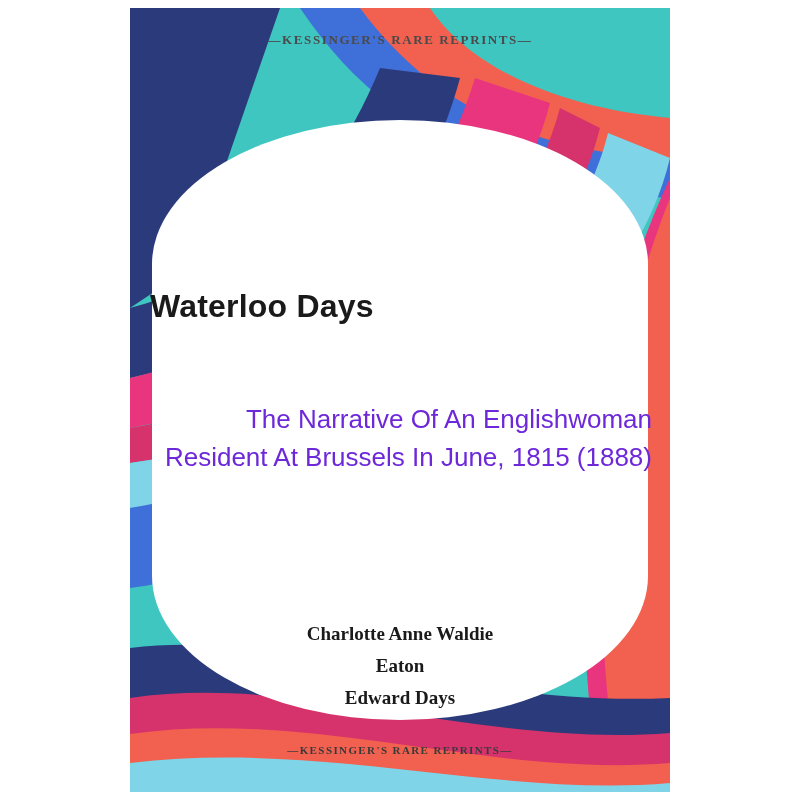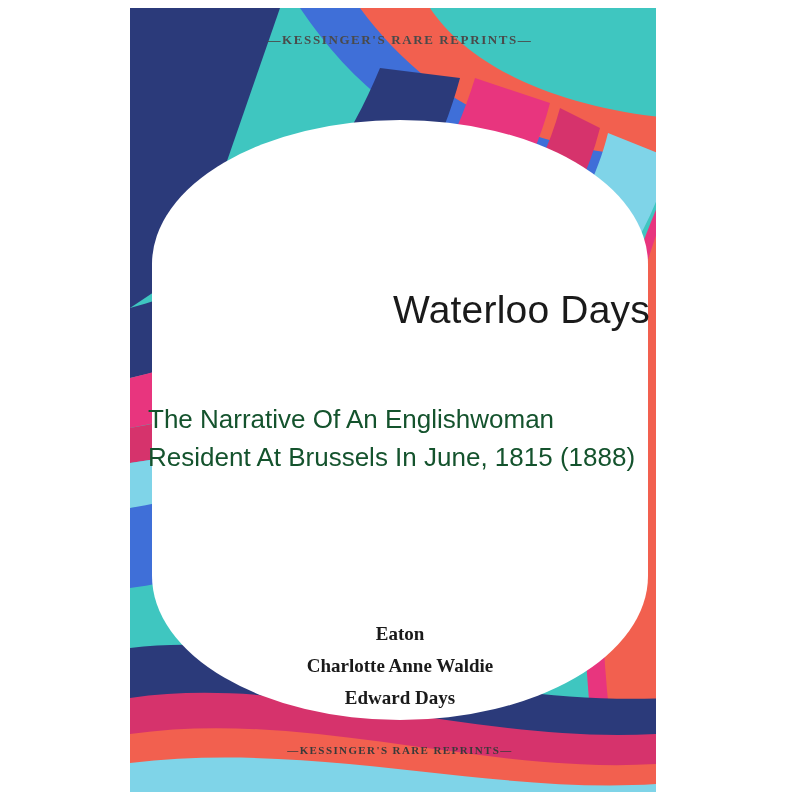--- a/index.html
+++ b/index.html
@@ -6,21 +6,21 @@
     margin: 0;
     padding: 0;
     width: 800px;
     height: 800px;
     background: #ffffff;
     font-family: "Liberation Sans", sans-serif;
   }
 
   #cover {
     position: relative;
-    width: 656px;
+    width: 800px;
     height: 800px;
     overflow: hidden;
     background: #ffffff;
   }
 
   
   .art-frame {
     position: absolute;
     left: 130px;
     top: 8px;
@@ -67,36 +67,36 @@
     color: #4a4a4a;
     font-family: "Liberation Serif", serif;
     font-weight: bold;
   }
 
   .title {
     position: absolute;
     left: 20px;
     top: 288px;
     width: 500px;
-    text-align: right;
-    font-size: 39px;
-    font-weight: normal;
+    text-align: left;
+    font-size: 32px;
+    font-weight: bold;
     color: #1a1a1a;
     letter-spacing: 0.2px;
   }
 
   .subtitle {
     position: absolute;
     left: 18px;
     top: 400px;
     width: 504px;
-    text-align: left;
+    text-align: right;
     font-size: 26px;
     line-height: 38px;
-    color: #14532d;
+    color: #6d28d9;
     font-weight: normal;
   }
 
   .authors {
     position: absolute;
     left: 40px;
     top: 618px;
     width: 460px;
     text-align: center;
     font-size: 19px;
@@ -166,21 +166,21 @@
 
   <div class="text-layer">
 
     <div class="imprint">—KESSINGER'S RARE REPRINTS—</div>
 
     <div class="title">Waterloo Days</div>
 
     <div class="subtitle">The Narrative Of An Englishwoman Resident At Brussels In June, 1815 (1888)</div>
 
     <div class="authors">
+      <span class="author-line">Charlotte Anne Waldie</span>
       <span class="author-line">Eaton</span>
-      <span class="author-line">Charlotte Anne Waldie</span>
       <span class="author-line">Edward Days</span>
     </div>
 
     <div class="footer-mark">—KESSINGER'S RARE REPRINTS—</div>
 
   </div>
 </div>
 
 </body></html>

